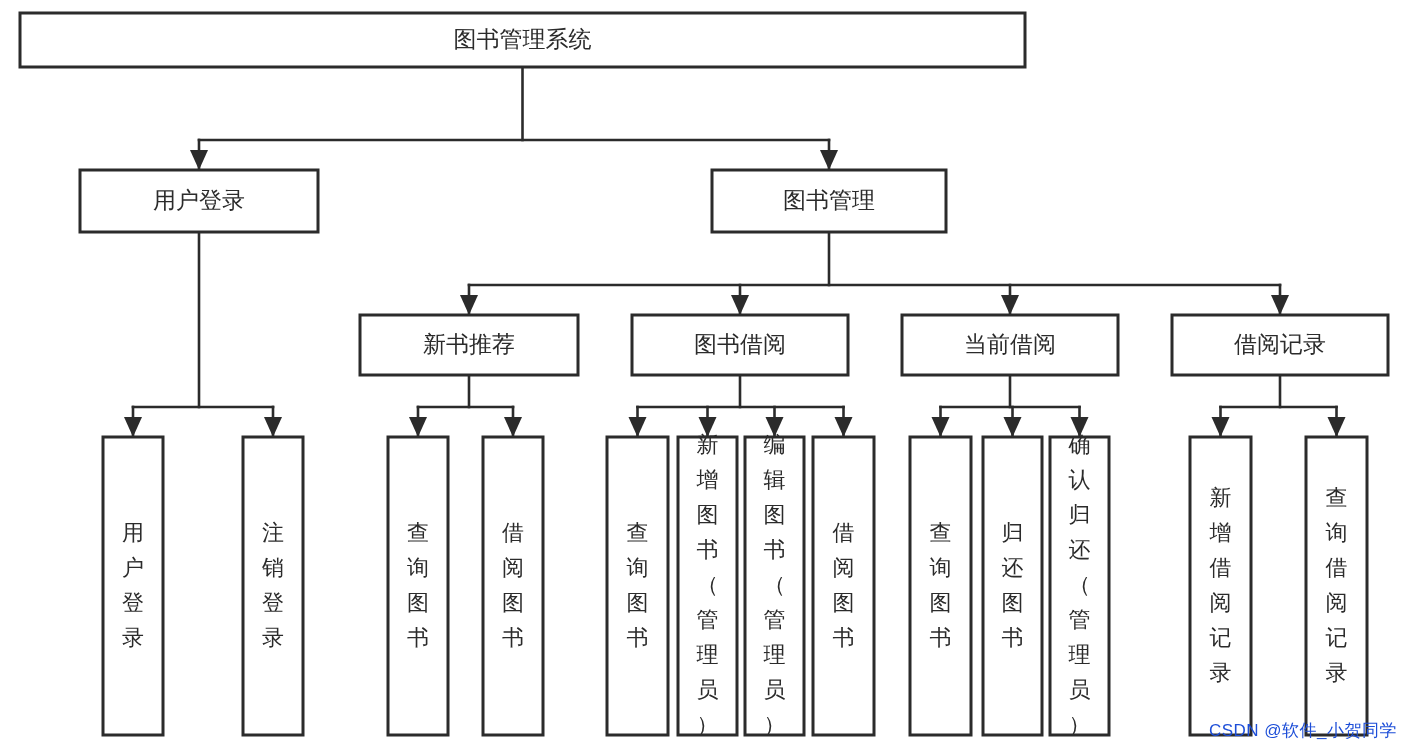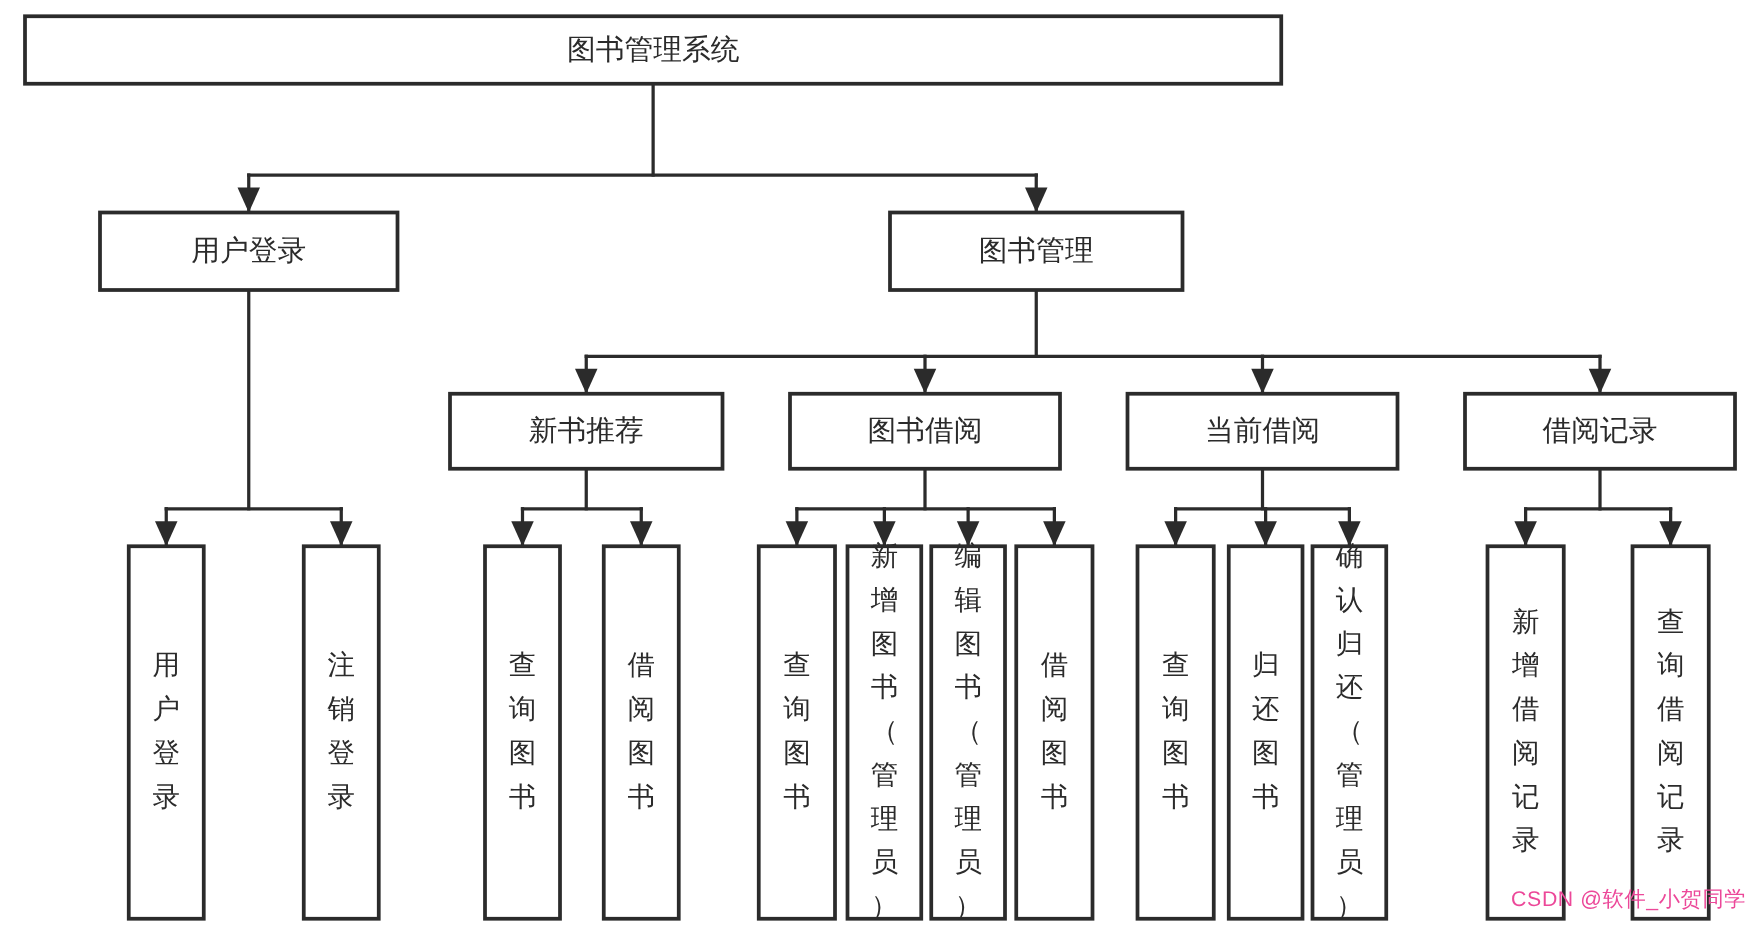--- a/index.html
+++ b/index.html
@@ -16,23 +16,23 @@
   .node-label{
     font-family:"Liberation Sans","DejaVu Sans",sans-serif;
     fill:#2b2b2b;
     font-size:23px;
     text-anchor:middle;
     dominant-baseline:middle;
   }
   .node-label.vertical{font-size:22px;}
   .watermark{
     position:absolute;
-    right:8px;bottom:16px;
+    right:8px;bottom:5px;
     font-size:17px;
-    color:#ec4899;
+    color:#1d4ed8;
     font-family:"Liberation Sans","DejaVu Sans",sans-serif;
     white-space:nowrap;
     letter-spacing:0.5px;
   }
 </style>
 </head>
 <body>
 
 <div id="diagram-root">
   <svg id="tree" viewBox="0 0 1405 747">

